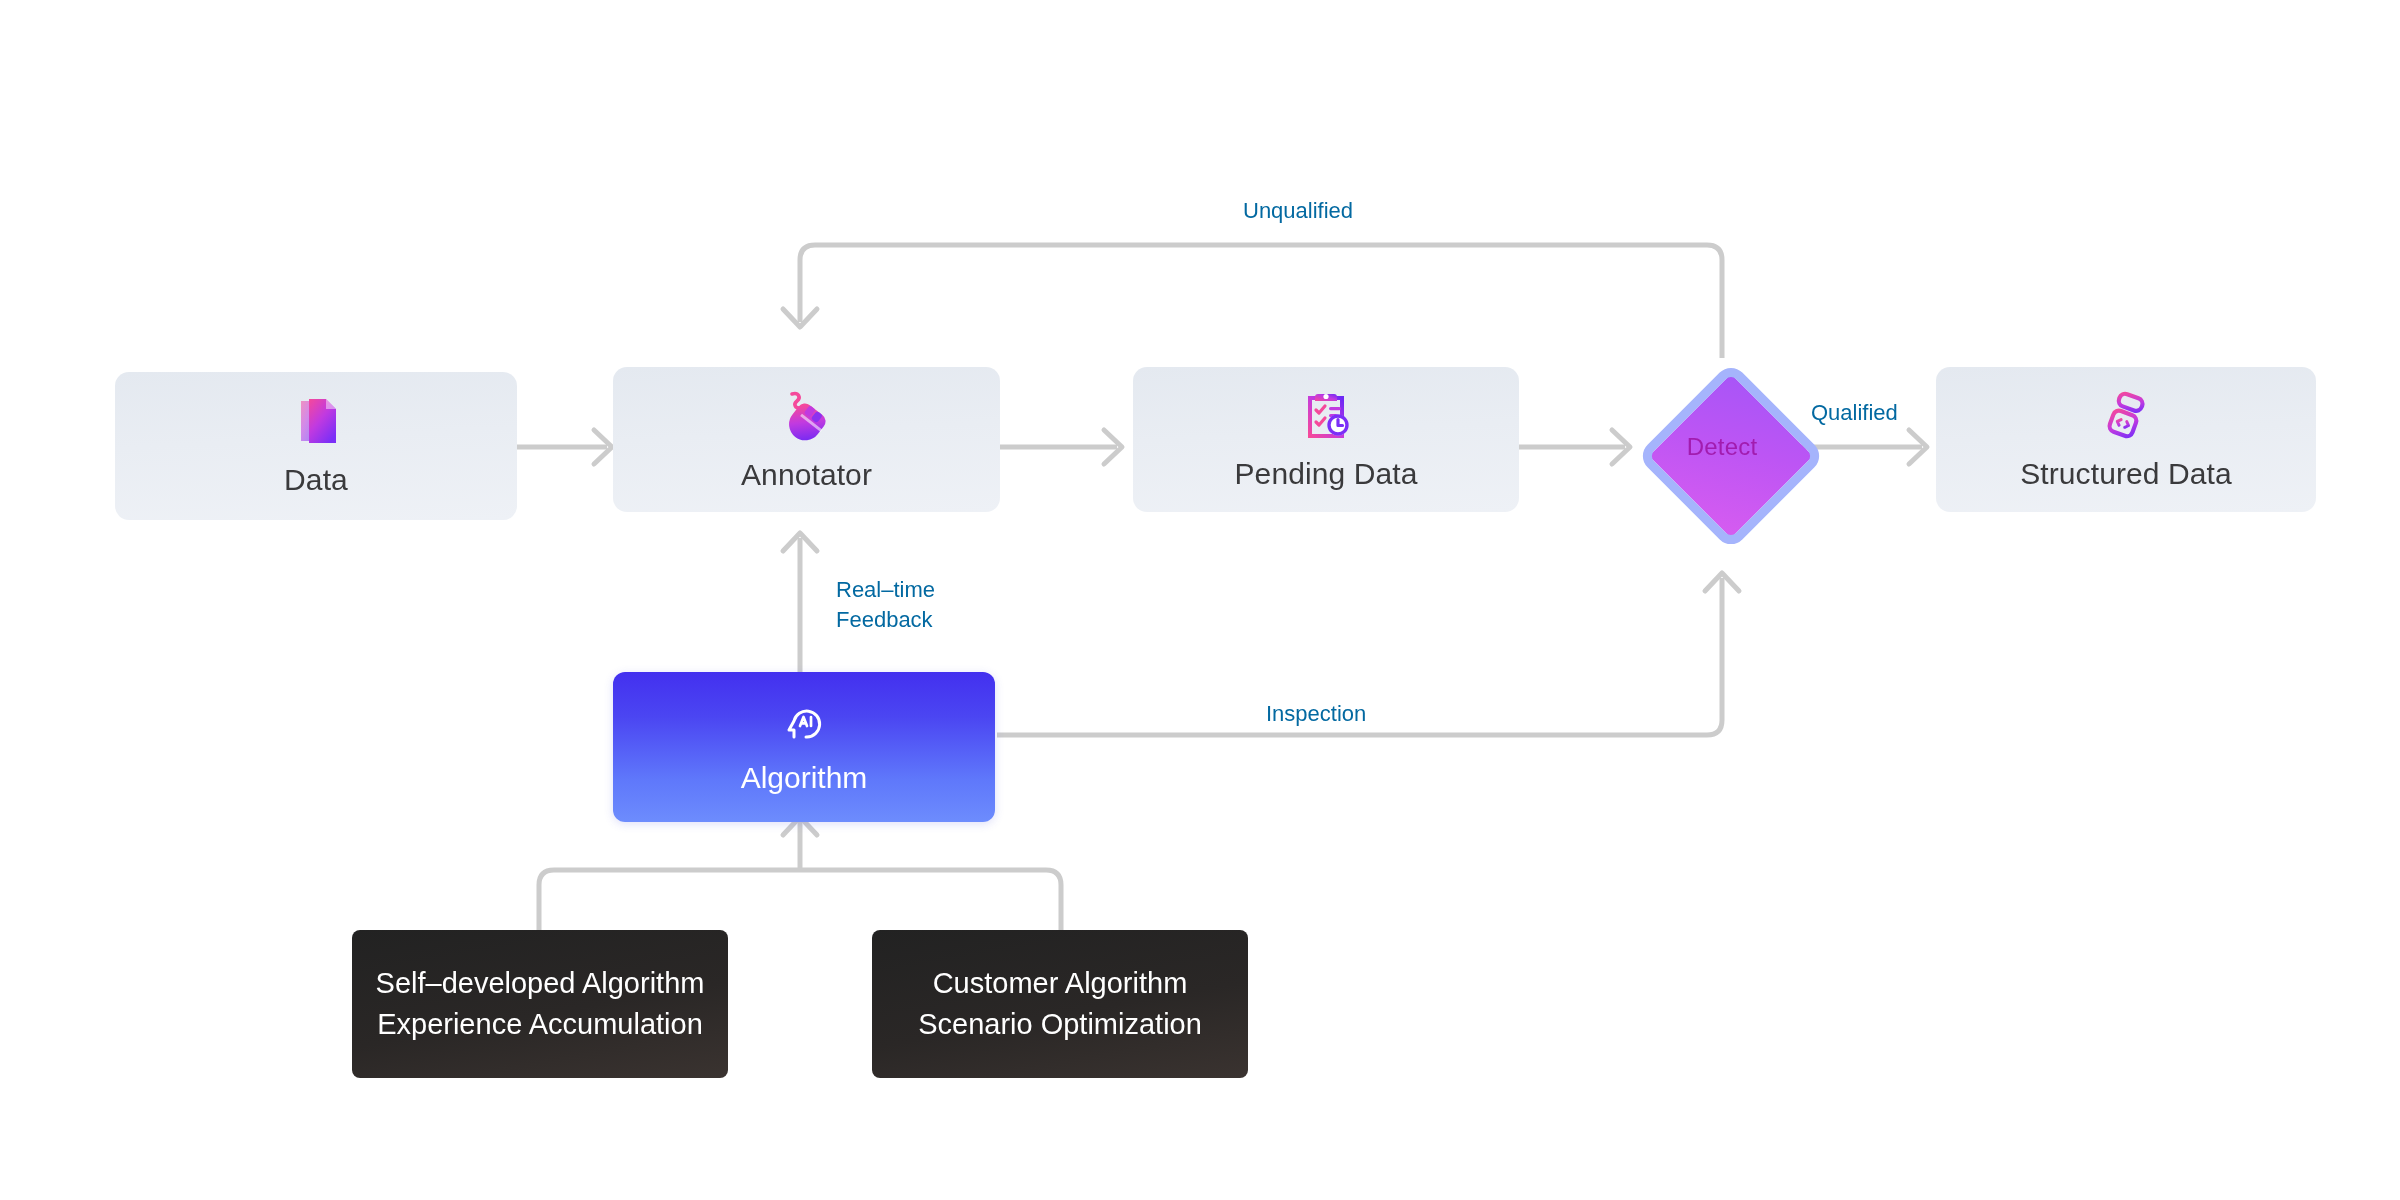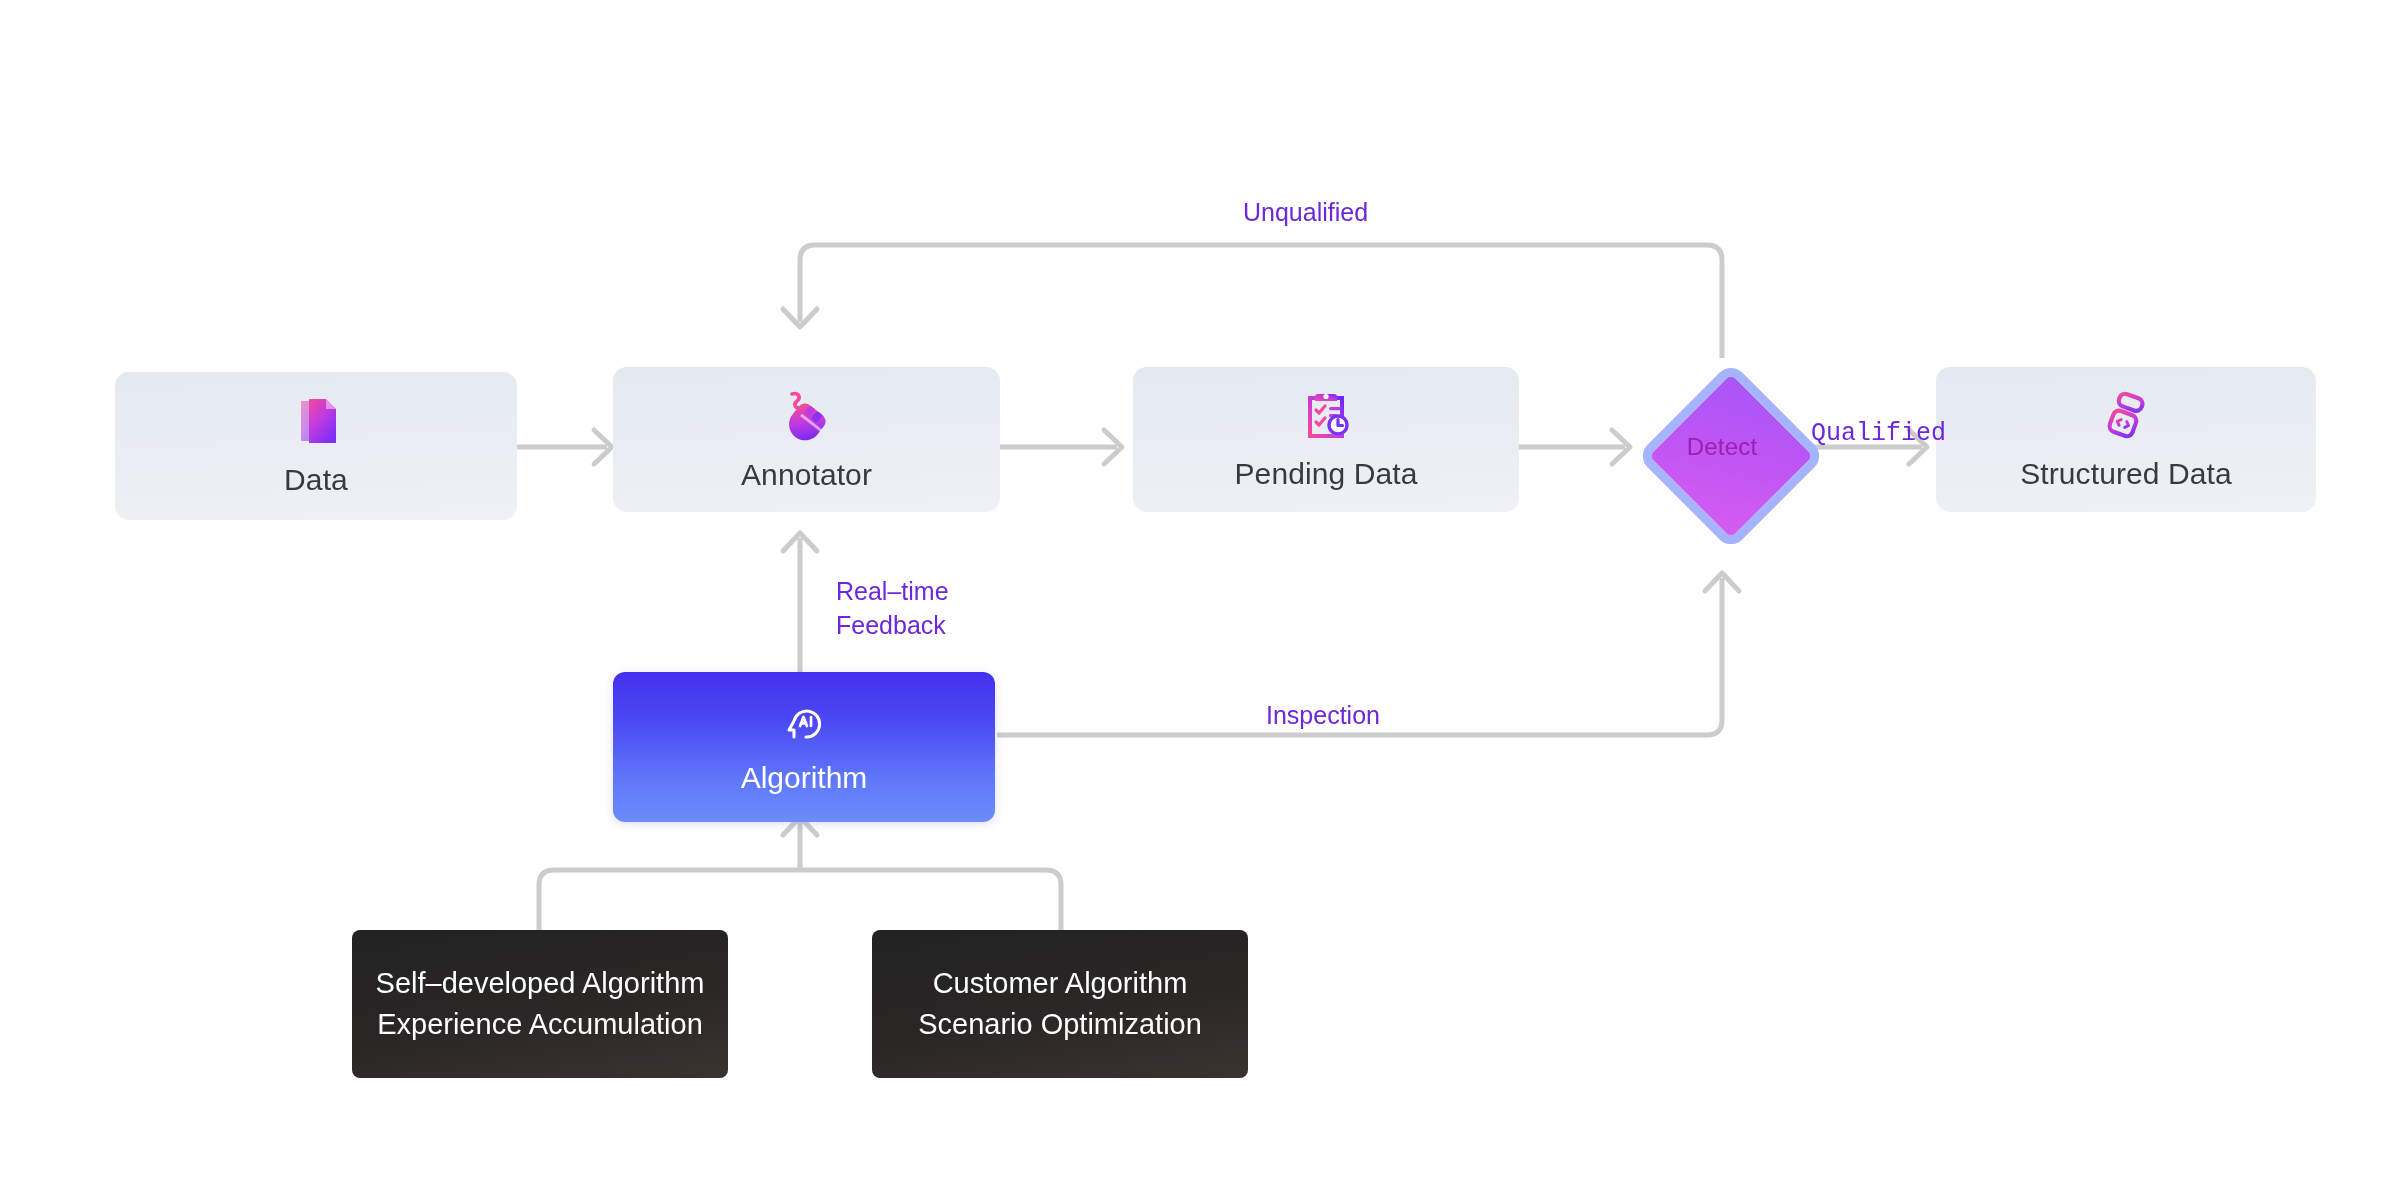--- a/index.html
+++ b/index.html
@@ -123,22 +123,22 @@
     z-index: 2;
     color: #a21caf;
     font-size: 24px;
     line-height: 1;
     letter-spacing: .2px;
   }
 
   
   .edge-label {
     position: absolute;
-    color: #6d28d9;
-    font-size: 25px;
+    color: #0369a1;
+    font-size: 22px;
     line-height: 1.35;
     white-space: pre-line;
   }
 
   svg { display: block; }
 </style>
 </head>
 <body>
 
 <div id="stage">
@@ -306,20 +306,20 @@
 Experience Accumulation</span>
   </div>
 
   <div class="node dark" style="left:872px; top:930px; width:376px; height:148px;">
     <span class="node-label">Customer Algorithm
 Scenario Optimization</span>
   </div>
 
   <div class="edge-label" style="left:1243px; top:196px;">Unqualified</div>
 
-  <div class="edge-label" style="left:1811px; top:417px;font-family:Liberation Mono, monospace;">Qualified</div>
+  <div class="edge-label" style="left:1811px; top:398px;">Qualified</div>
 
   <div class="edge-label" style="left:836px; top:575px;">Real–time
 Feedback</div>
 
   <div class="edge-label" style="left:1266px; top:687px;margin-top:12px;">Inspection</div>
 
 </div>
 
 </body></html>

